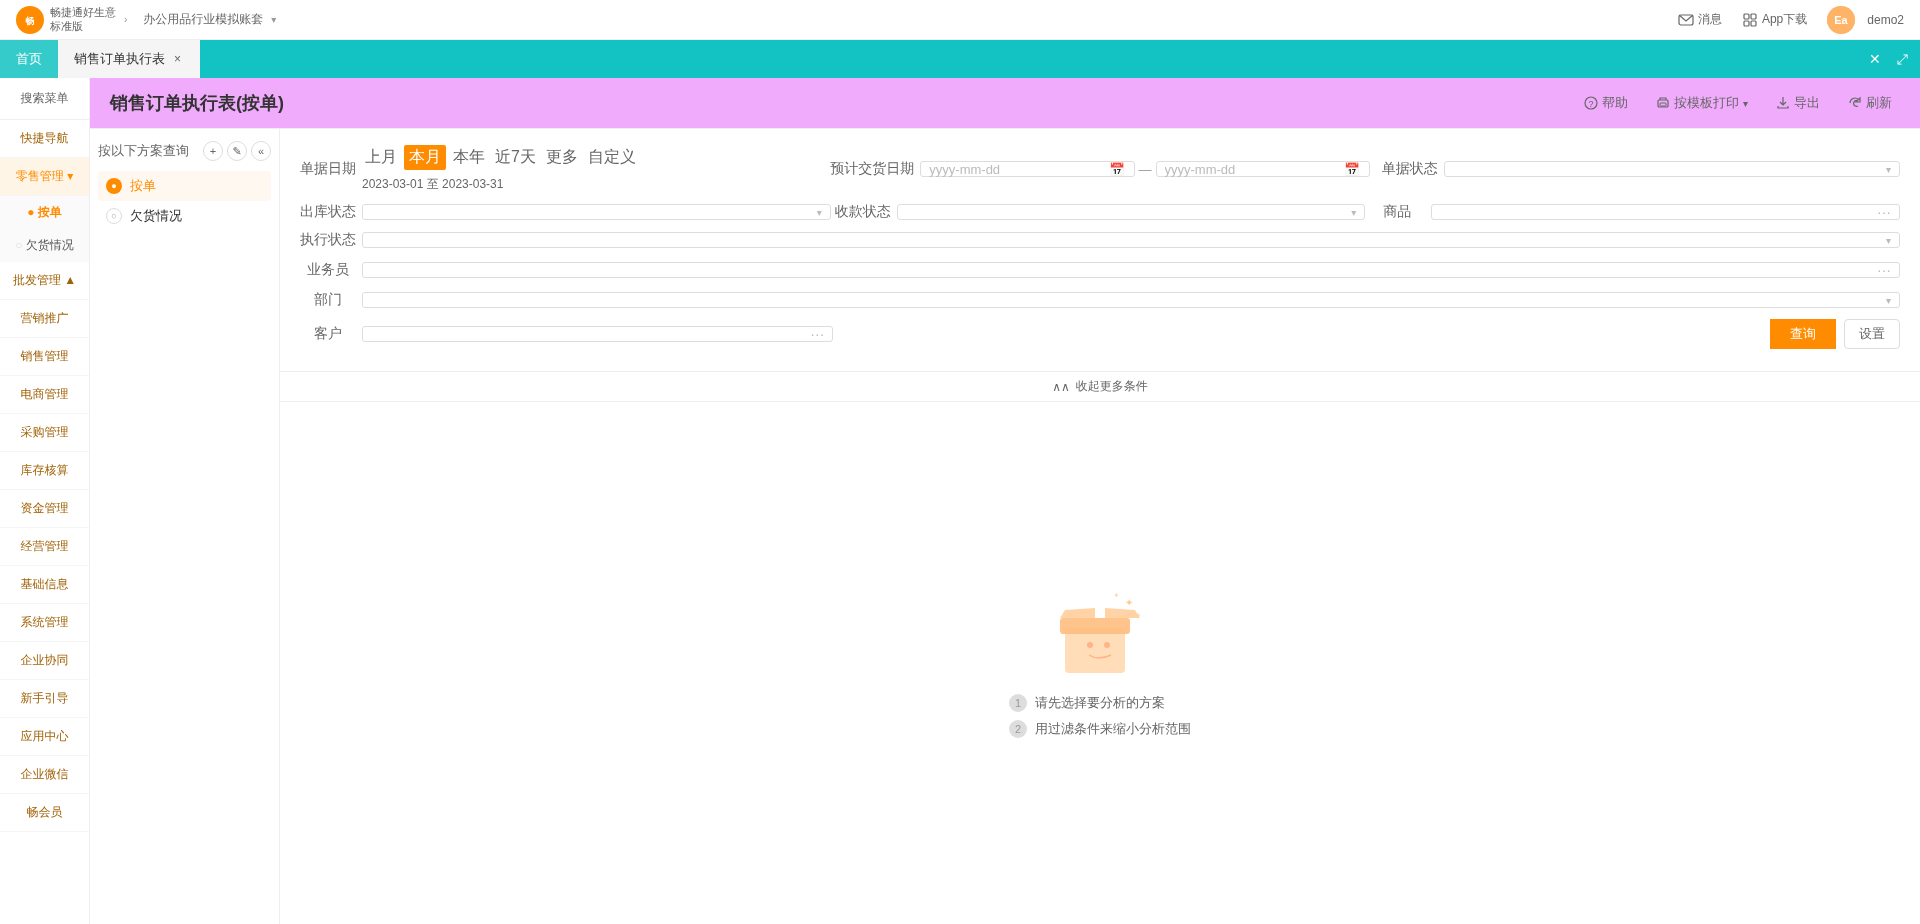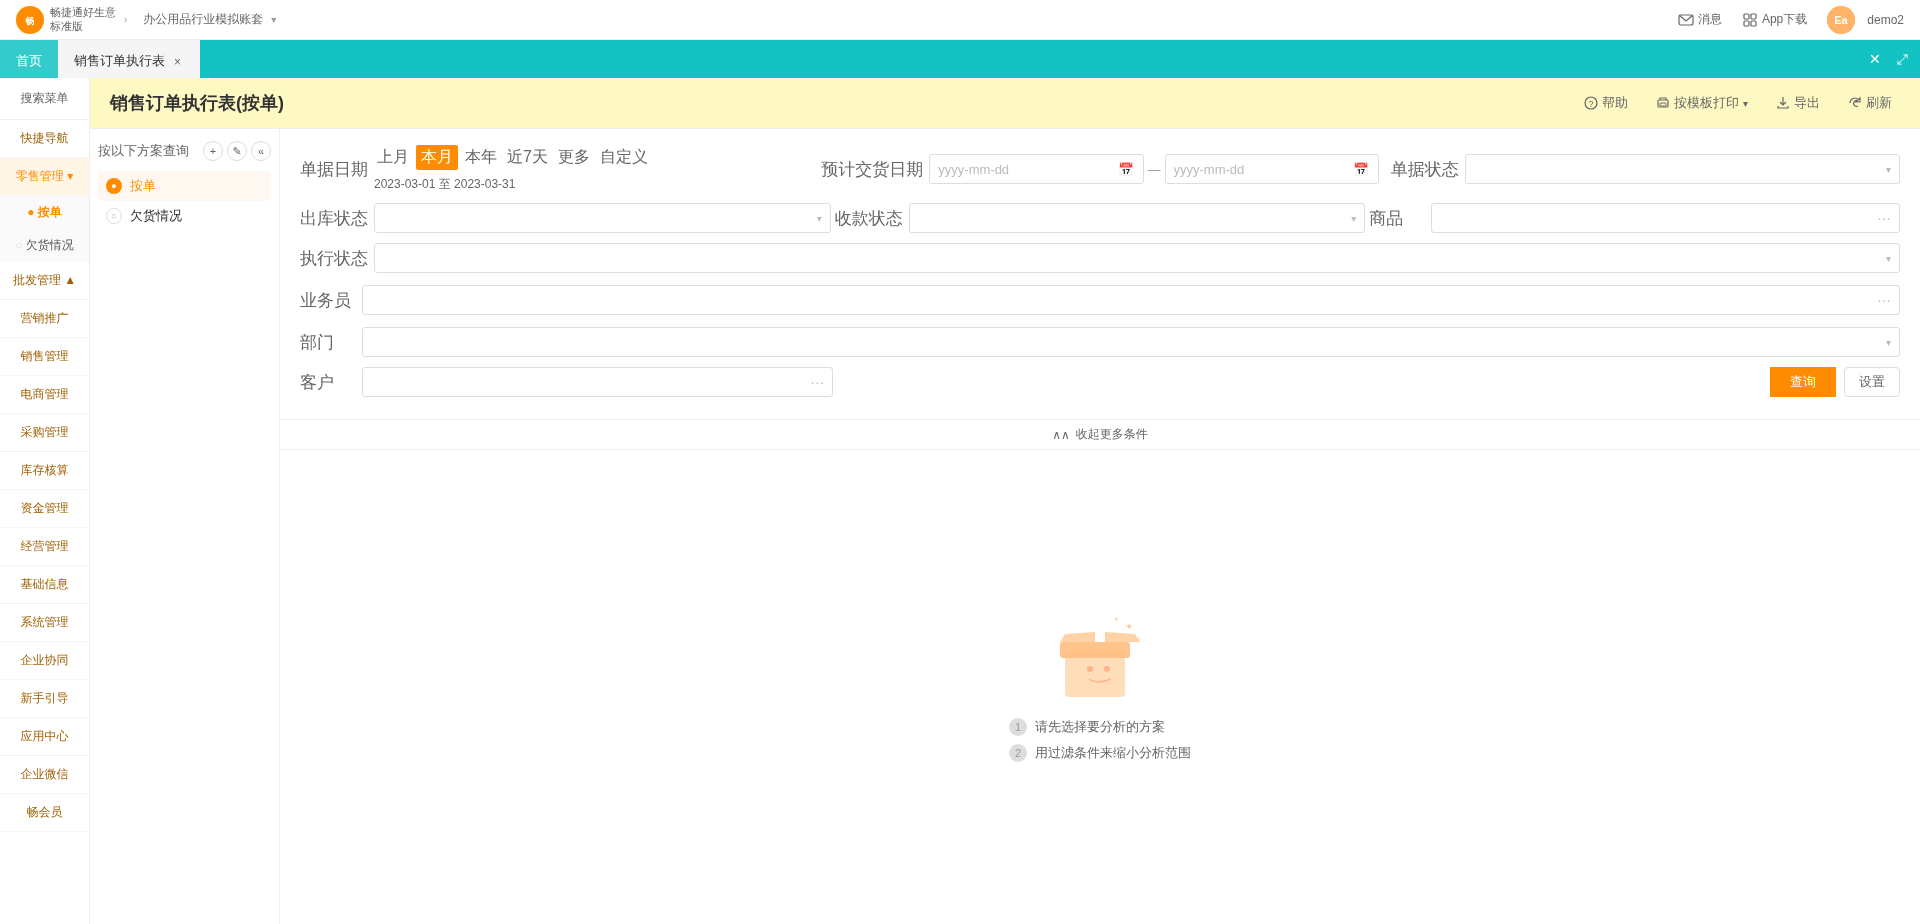--- a/index.html
+++ b/index.html
@@ -81,22 +81,22 @@
     
     .nav-tabs {
       height: 38px;
       background: #13c2c2;
       display: flex;
       align-items: stretch;
       flex-shrink: 0;
     }
     .nav-tab {
       display: flex;
-      align-items: flex-end;
-      padding: 8px 16px;
+      align-items: center;
+      padding: 16px 16px;
       font-size: 13px;
       cursor: pointer;
       position: relative;
       gap: 6px;
     }
     .nav-tab.home {
       background: rgba(255,255,255,0.15);
       color: white;
     }
     .nav-tab.active {
@@ -181,21 +181,21 @@
     .page-content {
       flex: 1;
       display: flex;
       flex-direction: column;
       overflow: hidden;
       background: #f5f5f5;
     }
 
     
     .page-header {
-      background: #fef9c3;
+      background: #f0abfc;
       padding: 12px 20px 0 20px;
       border-bottom: 1px solid #eee;
       display: flex;
       align-items: center;
       justify-content: space-between;
       flex-shrink: 0;
     }
     .page-title-text {
       font-size: 18px;
       font-weight: bold;
@@ -336,33 +336,33 @@
       border-bottom: 1px solid #eee;
       padding: 16px 20px 12px 20px;
       flex-shrink: 0;
     }
     .filter-field-v {
       display: flex;
       align-items: center;
       gap: 6px;
     }
     .fl {
-      font-size: 17px;
+      font-size: 14px;
       color: #666;
       white-space: nowrap;
       min-width: 56px;
-      text-align: left;
+      text-align: center;
     }
     .fi {
       flex: 1;
       display: flex;
       align-items: center;
       border: 1px solid #ddd;
       border-radius: 3px;
-      height: 30px;
+      height: 16px;
       padding: 0 8px;
       background: #fff;
       gap: 4px;
       min-width: 0;
     }
     .fi input {
       border: none;
       outline: none;
       font-size: 13px;
       background: transparent;

